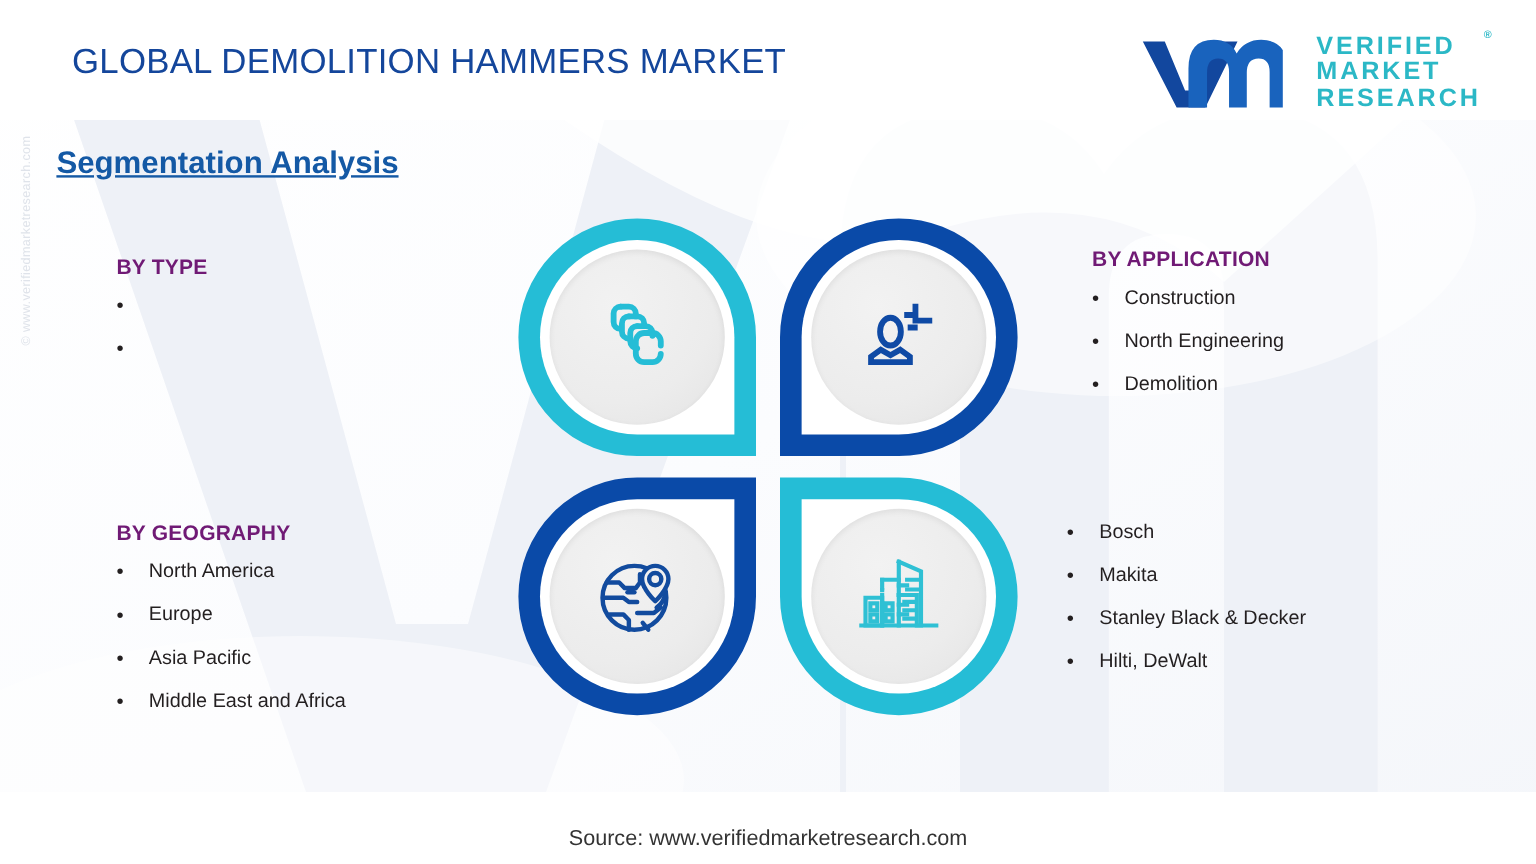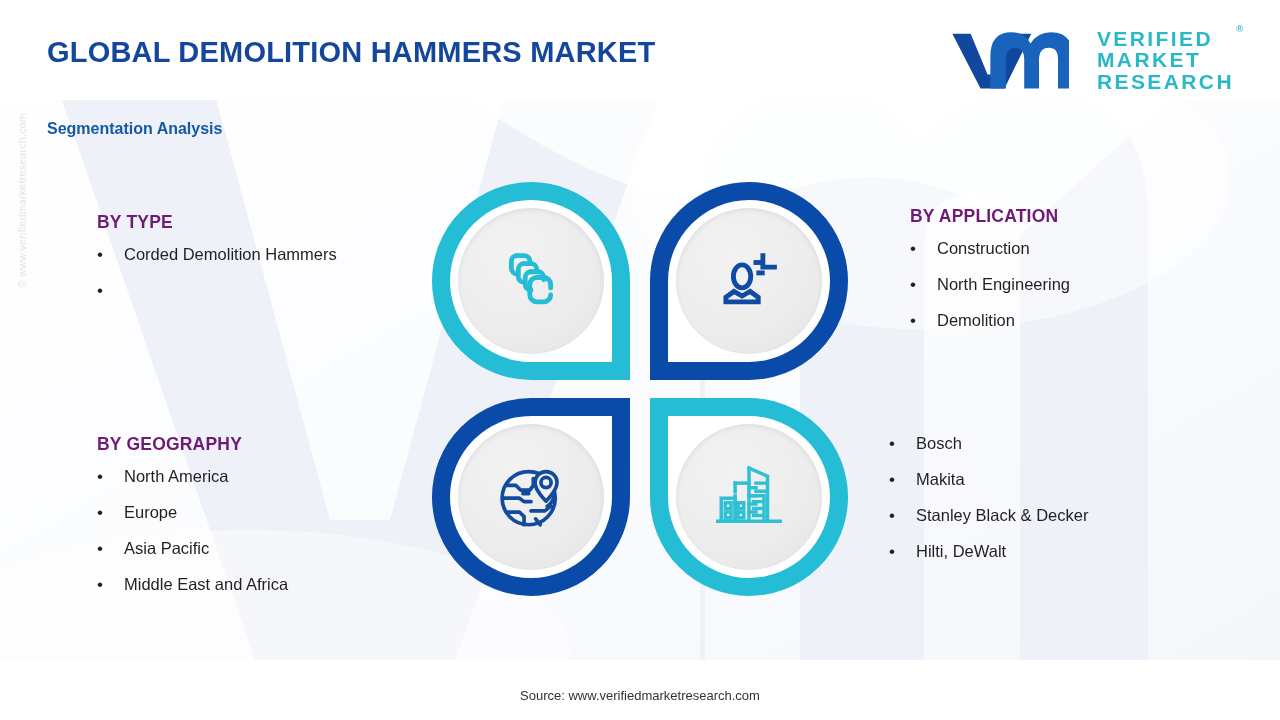--- a/index.html
+++ b/index.html
@@ -11,32 +11,33 @@
 
   
   #bg-watermark{
     position:absolute;left:0;top:0;width:1280px;height:720px;
     z-index:0;pointer-events:none;
   }
 
   
   #header{position:absolute;left:0;top:0;width:1280px;height:110px;z-index:3;}
   #main-title{
-    position:absolute;left:47px;top:36px;
-    font-size:29px;font-weight:bold;letter-spacing:.2px;
+    position:absolute;left:60px;top:36px;
+    font-size:29px;font-weight:normal;letter-spacing:.2px;
     color:#14469b;white-space:nowrap;
   }
   #subtitle{
     position:absolute;left:47px;top:120px;
-    font-size:16px;font-weight:bold;color:#1459a5;
+    font-size:26px;font-weight:bold;color:#1459a5;
     z-index:3;
-  }
-
-  
-  #logo{position:absolute;right:46px;top:28px;display:flex;gap:28px;z-index:4;}
+    text-decoration:underline;
+  }
+
+  
+  #logo{position:absolute;right:46px;top:28px;display:flex;align-items:center;gap:28px;z-index:4;}
   #logo-mark{width:122px;height:62px;display:block;}
   #logo-text{position:relative;line-height:1.02;}
   .logo-line{
     color:#2bb8c6;font-size:21px;font-weight:bold;letter-spacing:2.4px;
     font-family:"Liberation Sans",sans-serif;
   }
   #logo-reg{
     position:absolute;right:-9px;top:-3px;color:#2bb8c6;font-size:9px;font-weight:bold;
   }
 
@@ -104,21 +105,21 @@
   #quad-bl .ringdisc{border:19px solid #0a4aa8;border-radius:50% 0 50% 50%;}
   #quad-bl .quad-inner{border-radius:50% 0 50% 50%;}
 
   #quad-br{left:218px;top:216px;}
   #quad-br .ringdisc{border:19px solid #25bdd6;border-radius:0 50% 50% 50%;}
   #quad-br .quad-inner{border-radius:0 50% 50% 50%;}
 
   
   #footer-source{
     position:absolute;left:0;right:0;top:688px;text-align:center;
-    font-size:13px;color:#333333;z-index:3;
+    font-size:18px;color:#333333;z-index:3;
   }
 </style>
 </head>
 <body>
 
 <svg id="bg-watermark" viewBox="0 0 1280 720" preserveAspectRatio="none">
   <defs>
     <linearGradient id="pagebg" x1="0" y1="0" x2="1" y2="1">
       <stop offset="0%" stop-color="#ffffff"></stop>
       <stop offset="50%" stop-color="#fbfcfe"></stop>
@@ -160,21 +161,20 @@
   </div>
 </div>
 
 <div id="side-watermark">© www.verifiedmarketresearch.com</div>
 
 <div class="col-block" id="block-type">
   <div class="block-head">BY TYPE</div>
   <ul class="bullet-list">
     <li class="bullet-row">
       <span class="bullet-dot">•</span>
-      <span class="bullet-text">Corded Demolition Hammers</span>
     </li>
     <li class="bullet-row">
       <span class="bullet-dot">•</span>
     </li>
   </ul>
 </div>
 
 <div class="col-block" id="block-geography">
   <div class="block-head">BY GEOGRAPHY</div>
   <ul class="bullet-list">

